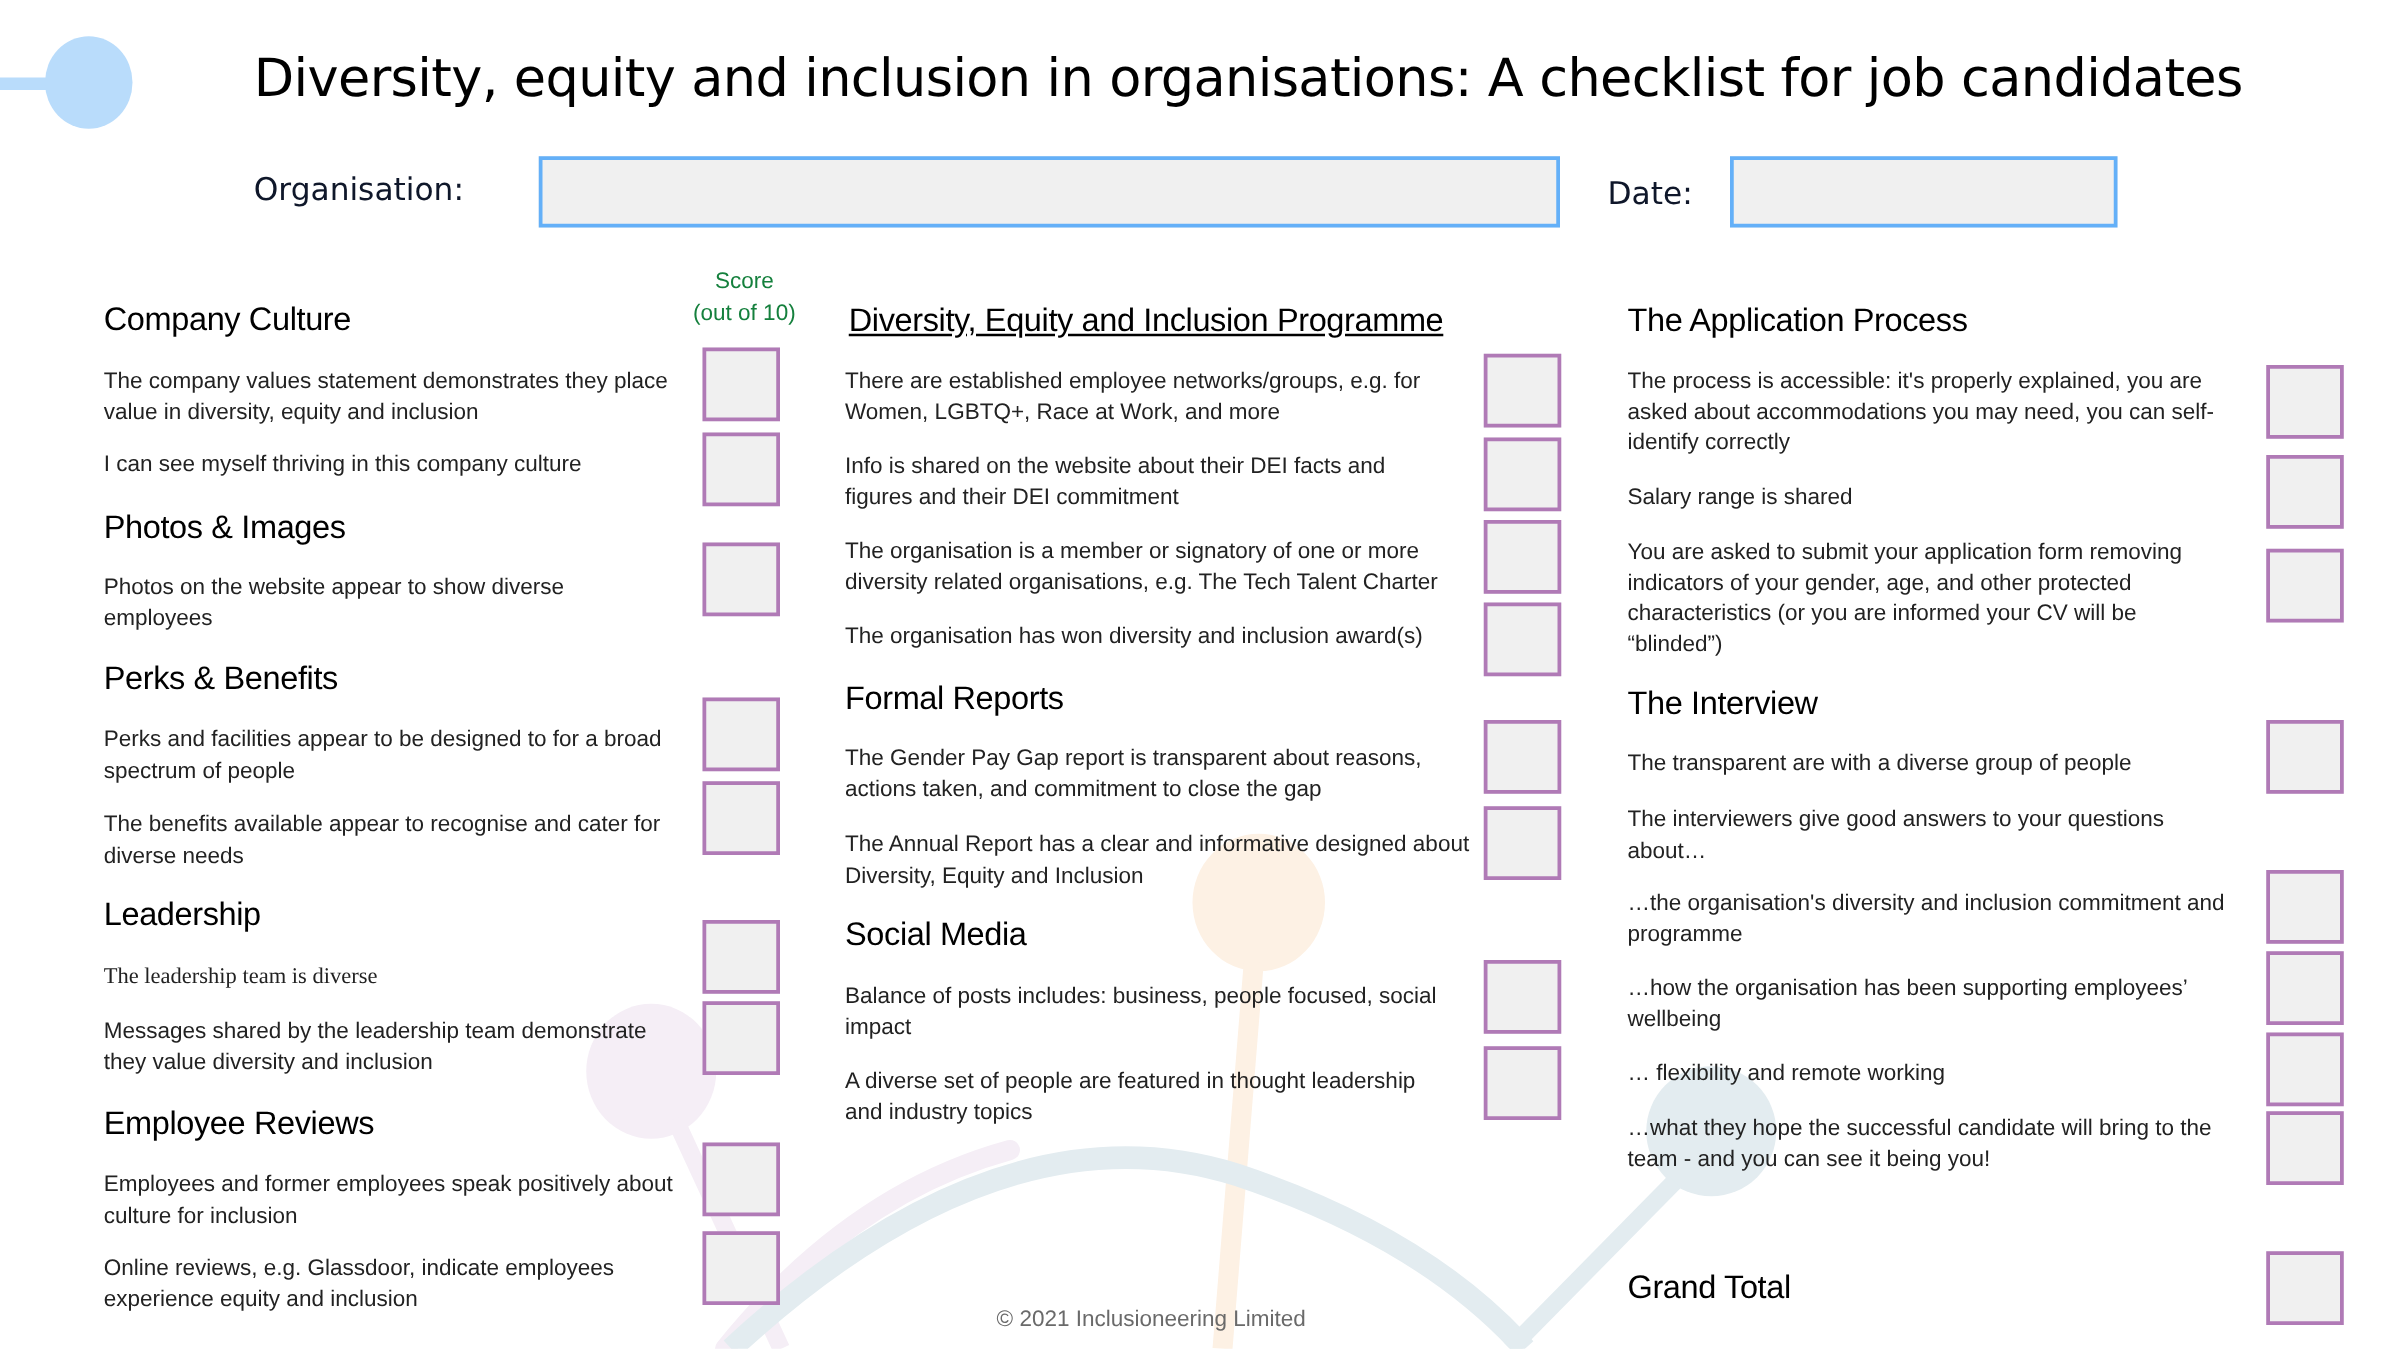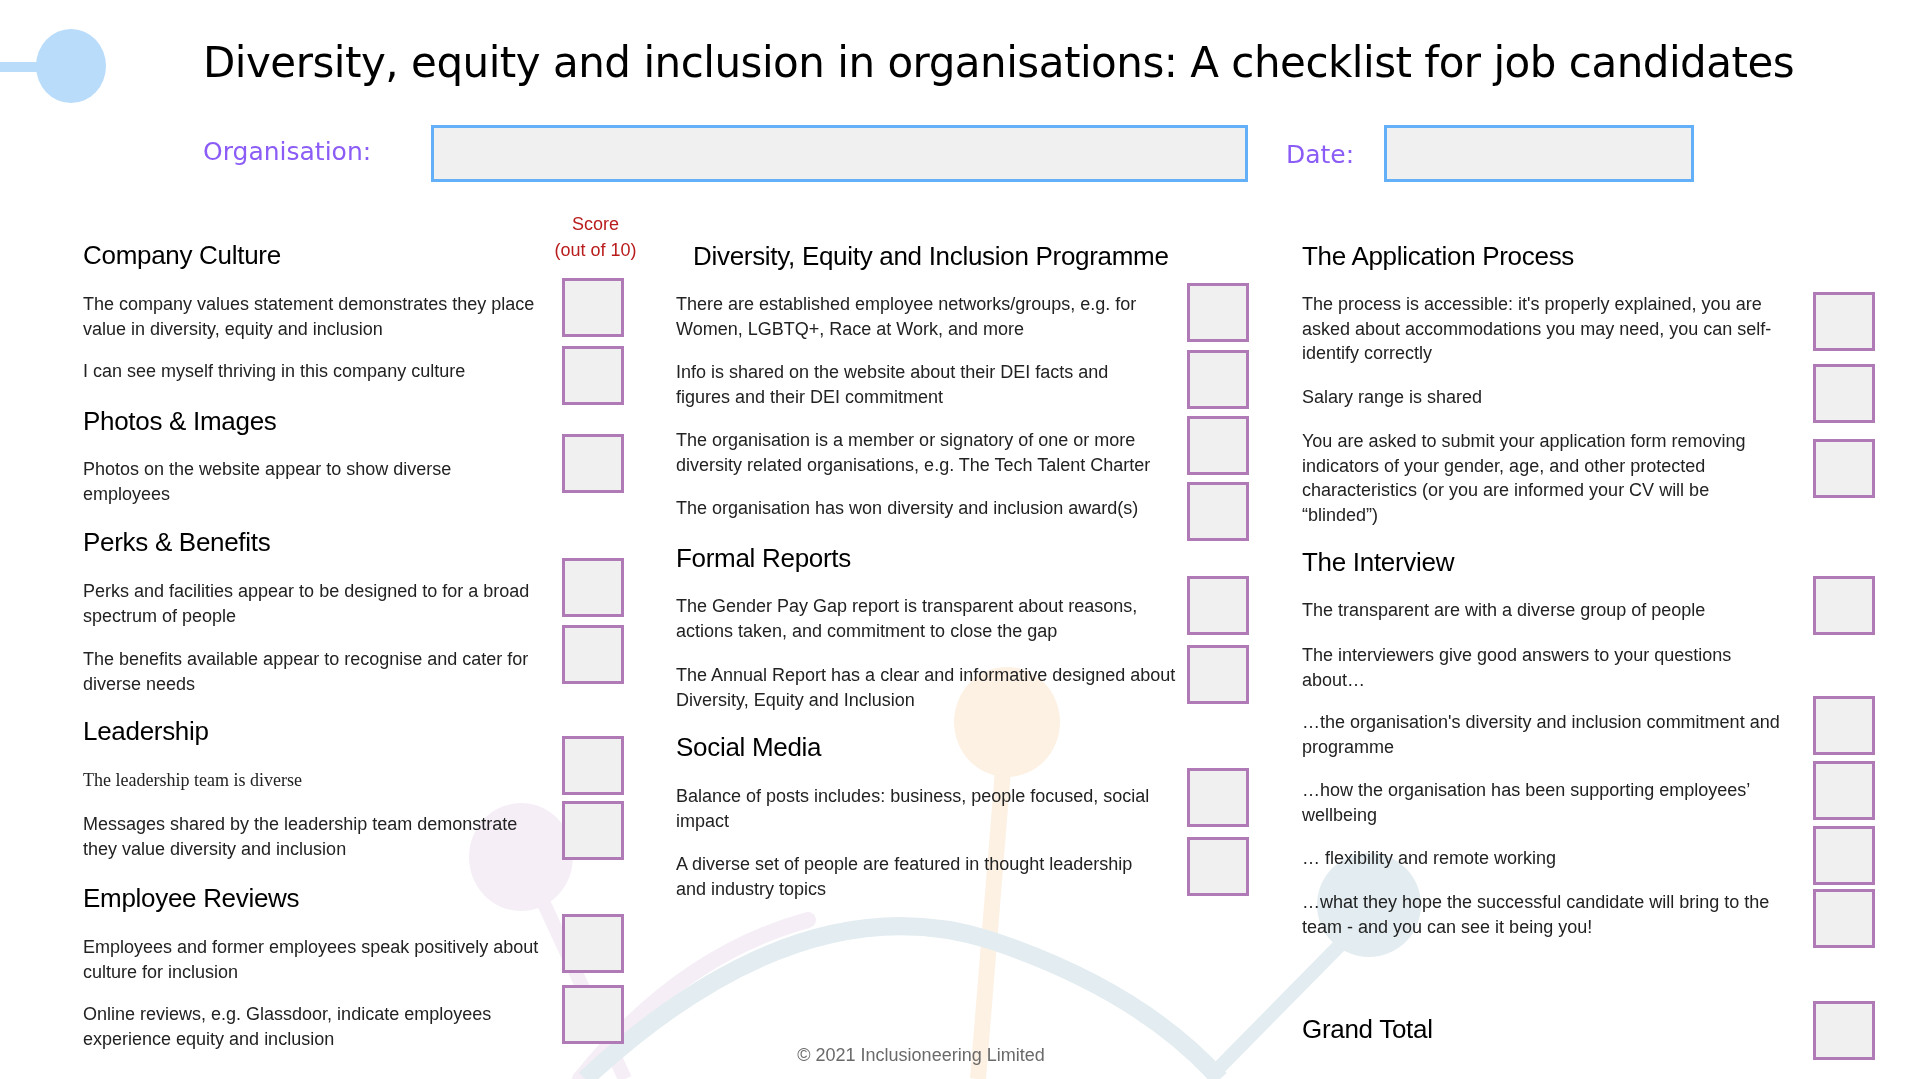--- a/index.html
+++ b/index.html
@@ -3,26 +3,26 @@
 <meta charset="utf-8">
 <style>
   html, body { margin:0; padding:0; }
   body {
     width:1920px; height:1079px; position:relative; overflow:hidden;
     background:#ffffff; font-family:"Liberation Sans", sans-serif; color:#1a1a1a;
   }
   .bg { position:absolute; left:0; top:0; width:1920px; height:1079px; z-index:0; pointer-events:none; }
   .abs { position:absolute; z-index:1; }
   .title { left:203px; top:38px; font-size:42px; color:#000; white-space:nowrap; font-family:"DejaVu Sans", sans-serif; letter-spacing:-0.5px; }
-  .field-label { font-size:25px; color:#8b5cf6; font-family:"DejaVu Sans", sans-serif; }
+  .field-label { font-size:25px; color:#0f172a; font-family:"DejaVu Sans", sans-serif; }
   .input-box {
     box-sizing:border-box; border:3px solid #64b0f8; background:#f0f0f0;
     font-size:22px; padding:0 10px; font-family:"Liberation Sans", sans-serif; outline:none;
   }
-  .score-head { left:543px; top:211px; width:105px; text-align:center; font-size:18px; line-height:26px; color:#b91c1c; }
+  .score-head { left:543px; top:211px; width:105px; text-align:center; font-size:18px; line-height:26px; color:#15803d; }
   .heading { font-size:26px; color:#000; white-space:nowrap; letter-spacing:-0.3px; line-height:30px; }
   .item { font-size:18px; line-height:24.5px; color:#222; }
   .box {
     box-sizing:border-box; width:62px; height:59px; border:3.5px solid #b07ab6; background:#f0f0f0;
   }
   .footer { left:0; width:1842px; top:1045px; text-align:center; font-size:18px; color:#6a6a6a; }
 </style>
 </head>
 <body>
 
@@ -77,21 +77,21 @@
 <input class="abs box" style="left: 562px; top: 736px;" value="">
 <div class="abs item" style="left:83px; top:812px; width:450px;">Messages shared by the leadership team demonstrate they value diversity and inclusion</div>
 <input class="abs box" style="left: 562px; top: 801px;" value="">
 
 <div class="abs heading" style="left:83px; top:883px;">Employee Reviews</div>
 <div class="abs item" style="left:83px; top:935px; width:475px;">Employees and former employees speak positively about culture for inclusion</div>
 <input class="abs box" style="left: 562px; top: 914px;" value="">
 <div class="abs item" style="left:83px; top:1002px; width:440px;">Online reviews, e.g. Glassdoor, indicate employees experience equity and inclusion</div>
 <input class="abs box" style="left: 562px; top: 985px;" value="">
 
-<div class="abs heading" style="left:693px; top:241px;">Diversity, Equity and Inclusion Programme</div>
+<div class="abs heading" style="left:679px; top:241px;text-decoration:underline;">Diversity, Equity and Inclusion Programme</div>
 <div class="abs item" style="left:676px; top:292px; width:480px;">There are established employee networks/groups, e.g. for Women, LGBTQ+, Race at Work, and more</div>
 <input class="abs box" style="left: 1187px; top: 283px;" value="">
 <div class="abs item" style="left:676px; top:360px; width:470px;">Info is shared on the website about their DEI facts and figures and their DEI commitment</div>
 <input class="abs box" style="left: 1187px; top: 350px;" value="">
 <div class="abs item" style="left:676px; top:428px; width:500px;">The organisation is a member or signatory of one or more diversity related organisations, e.g. The Tech Talent Charter</div>
 <input class="abs box" style="left: 1187px; top: 416px;" value="">
 <div class="abs item" style="left:676px; top:496px; width:500px;">The organisation has won diversity and inclusion award(s)</div>
 <input class="abs box" style="left: 1187px; top: 482px;" value="">
 
 <div class="abs heading" style="left:676px; top:543px;">Formal Reports</div>

